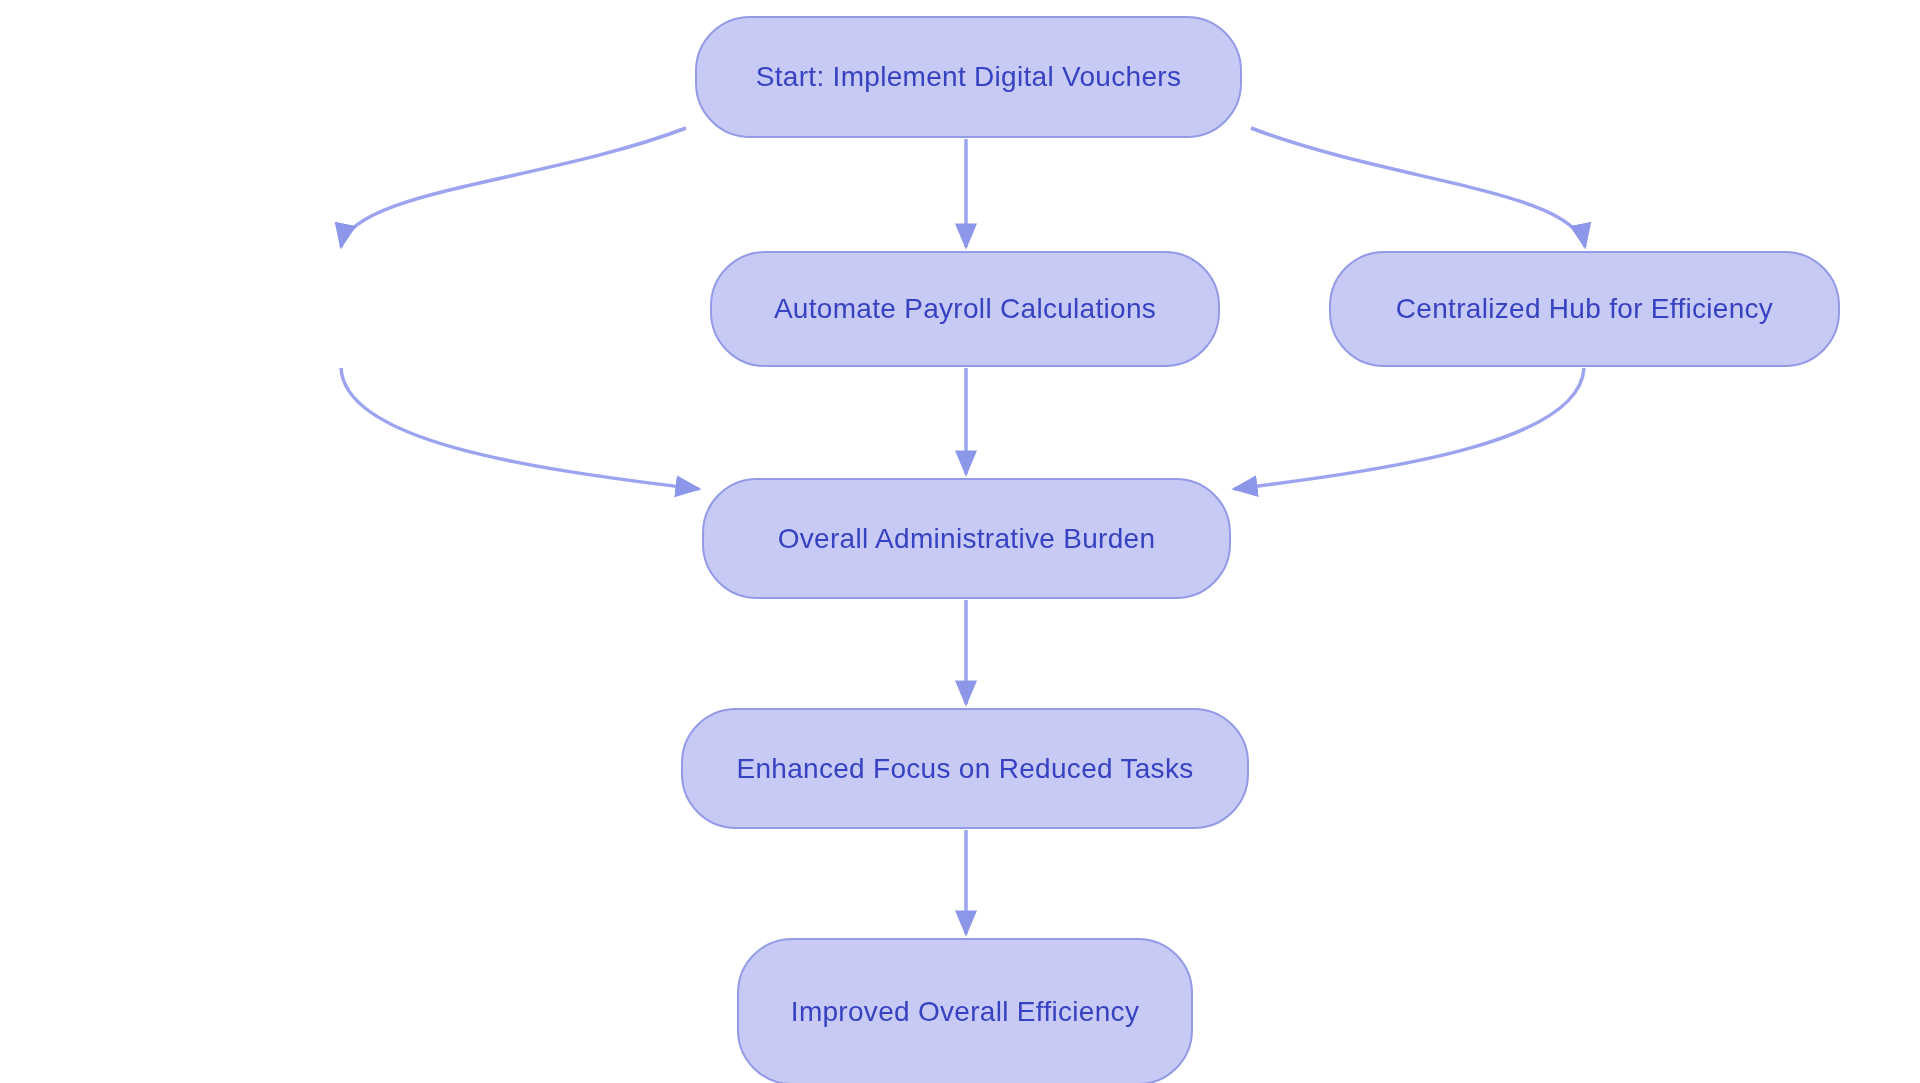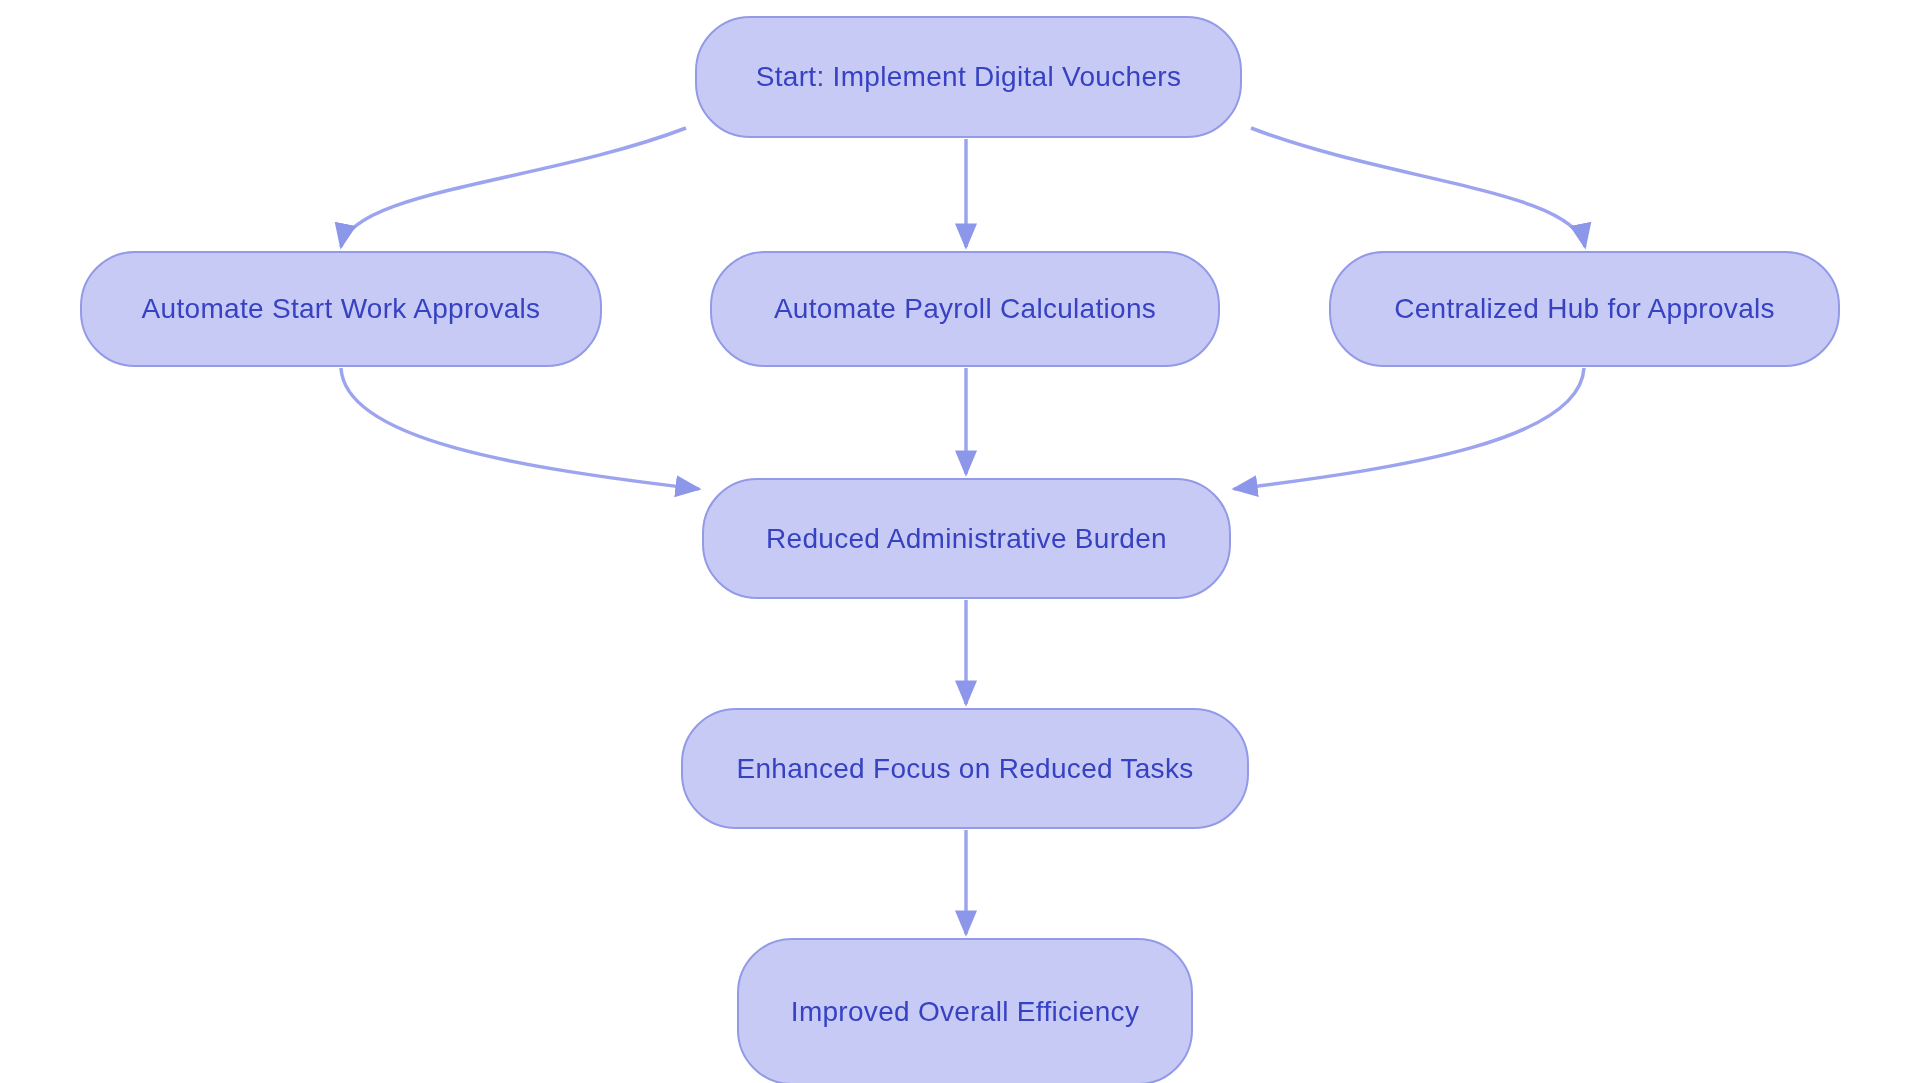--- a/index.html
+++ b/index.html
@@ -55,34 +55,31 @@
     <path class="edge" marker-end="url(#arrowhead)" d="M 966 368 L 966 474"></path>
     <path class="edge" marker-end="url(#arrowhead)" d="M 1584 368 C 1580 440 1405 468 1234 489"></path>
     <path class="edge" marker-end="url(#arrowhead)" d="M 966 600 L 966 704"></path>
     <path class="edge" marker-end="url(#arrowhead)" d="M 966 830 L 966 934"></path>
   </svg>
 
   <div class="node" style="left:695px; top:16px; width:547px; height:122px;">
     <span>Start: Implement Digital Vouchers</span>
   </div>
 
-  <div class="node" style="left:80px; top:251px; width:522px; height:116px;">
-    <span>Automate Start Work Approvals</span>
-  </div>
 
   <div class="node" style="left:710px; top:251px; width:510px; height:116px;align-items:center;">
     <span>Automate Payroll Calculations</span>
   </div>
 
   <div class="node" style="left:1329px; top:251px; width:511px; height:116px;">
-    <span>Centralized Hub for Approvals</span>
+    <span>Centralized Hub for Efficiency</span>
   </div>
 
   <div class="node" style="left:702px; top:478px; width:529px; height:121px;">
-    <span>Reduced Administrative Burden</span>
+    <span>Overall Administrative Burden</span>
   </div>
 
   <div class="node" style="left:681px; top:708px; width:568px; height:121px;">
     <span>Enhanced Focus on Reduced Tasks</span>
   </div>
 
   <div class="node" style="left:737px; top:938px; width:456px; height:147px;">
     <span>Improved Overall Efficiency</span>
   </div>
 

